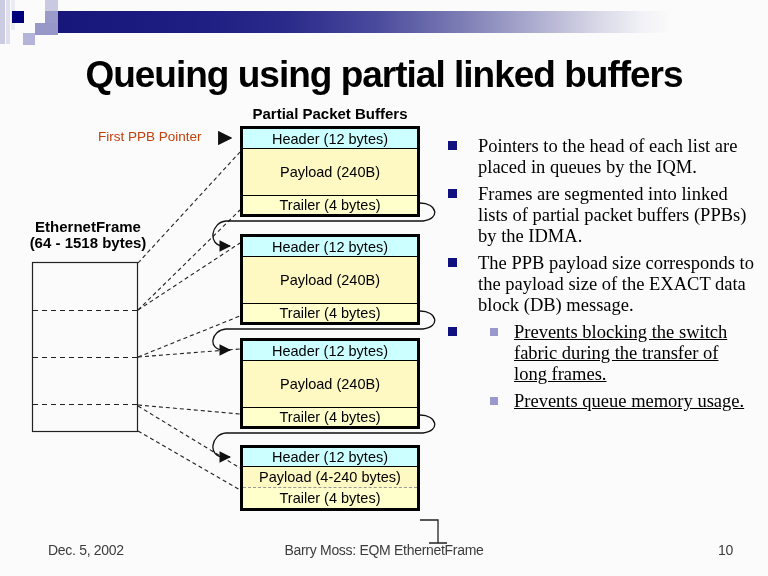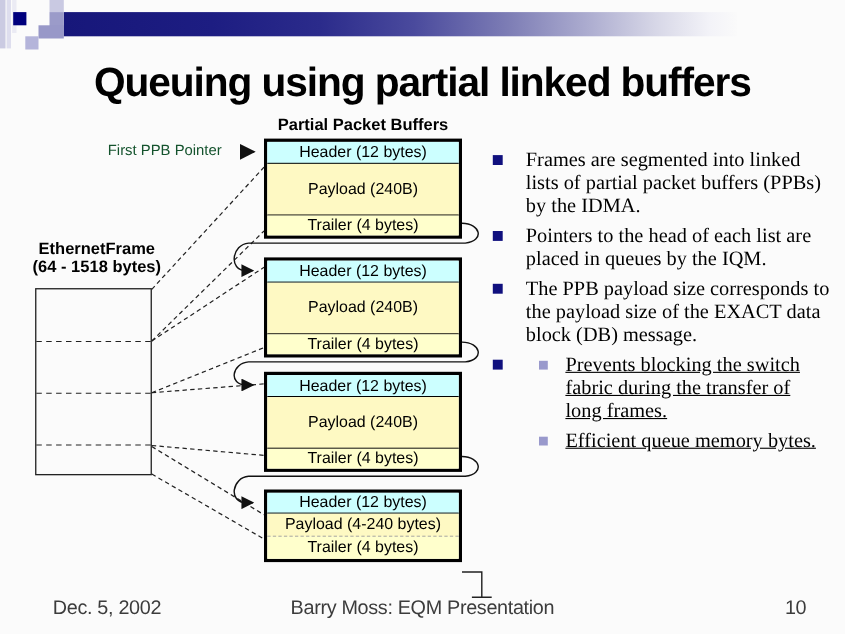--- a/index.html
+++ b/index.html
@@ -13,21 +13,21 @@
                   #7d7db5 66%,#adadd0 78%,#d7d7e7 88%,#f3f3f8 96%,#fafafa 100%);}
   .sq{position:absolute;}
 
   
   .title{position:absolute;left:0;right:0;top:54px;text-align:center;
          font-size:37px;font-weight:bold;color:#000;letter-spacing:-1px;white-space:nowrap;}
 
   
   .ppb-label{position:absolute;left:240px;top:105px;width:180px;text-align:center;
              font-size:15px;font-weight:bold;color:#000;}
-  .ptr-label{position:absolute;left:98px;top:129px;font-size:13.5px;color:#14532d;}
+  .ptr-label{position:absolute;left:98px;top:129px;font-size:13.5px;color:#c2410c;}
   .eth-label{position:absolute;left:18px;top:219px;width:140px;text-align:center;
              font-size:15px;font-weight:bold;line-height:16px;color:#000;}
 
   
   .ppb{position:absolute;left:240px;width:174px;border:3px solid #000;background:#fff;}
   .row{display:flex;align-items:center;justify-content:center;
        font-size:14.5px;color:#000;background:#fef9c3;}
   .hdr{height:19px;background:#ccffff;border-bottom:1px solid #000;}
   .pay{height:46px;border-bottom:1px solid #000;}
   .trl{height:18px;background:#ffffcc;}
@@ -43,21 +43,21 @@
   .bullets{position:absolute;left:445px;top:136px;width:316px;
            font-family:"Liberation Serif",serif;font-size:18.5px;line-height:21px;color:#000;}
   .b{position:relative;margin-bottom:6px;}
   .l1{padding-left:33px;width:283px;}
   .l2{margin-left:42px;padding-left:27px;width:241px;text-decoration:underline;}
   .mk{position:absolute;left:3px;top:5px;width:9px;height:9px;background:#10107e;}
   .l2 .mk{width:8px;height:8px;top:6px;background:#9999cc;}
 
   
   .footer{position:absolute;top:542px;left:0;right:0;height:16px;
-          font-size:18px;color:#3c3c3c;letter-spacing:-0.3px;}
+          font-size:14px;color:#3c3c3c;letter-spacing:-0.3px;}
   .f-date{position:absolute;left:48px;}
   .f-center{position:absolute;left:0;right:0;text-align:center;}
   .f-page{position:absolute;right:35px;margin-left:24px;}
 </style>
 </head>
 <body>
 
 <div class="stripe" style="left:0;width:5px;height:44px;background:#cbcbe2;"></div>
 <div class="stripe" style="left:6px;width:4px;height:44px;background:#dedeee;"></div>
 <div class="stripe" style="left:11px;width:4px;height:30px;background:#ebebf4;"></div>
@@ -128,40 +128,40 @@
   <path d="M420 203 C437 203 441 219 423 221 L226 221 C211 222 207 246 224 246 L230 246" stroke="#111" stroke-width="1.3" fill="none" marker-end="url(#ah)"></path>
   <path d="M420 311 C437 311 441 327 423 329 L226 329 C211 330 207 350 224 350 L230 350" stroke="#111" stroke-width="1.3" fill="none" marker-end="url(#ah)"></path>
   <path d="M420 415 C437 415 441 431 423 433 L226 433 C211 434 207 457 224 457 L230 457" stroke="#111" stroke-width="1.3" fill="none" marker-end="url(#ah)"></path>
 
   <path d="M420 520 L438 520 L438 543 M429 543 L447 543" stroke="#222" stroke-width="1.3" fill="none"></path>
 </svg>
 
 <div class="bullets">
   <div class="b l1">
     <span class="mk"></span>
-    <span>Frames are segmented into linked lists of partial packet buffers (PPBs) by the IDMA.</span>
+    <span>Pointers to the head of each list are placed in queues by the IQM.</span>
   </div>
   <div class="b l1">
     <span class="mk"></span>
-    <span>Pointers to the head of each list are placed in queues by the IQM.</span>
+    <span>Frames are segmented into linked lists of partial packet buffers (PPBs) by the IDMA.</span>
   </div>
   <div class="b l1">
     <span class="mk"></span>
     <span>The PPB payload size corresponds to the payload size of the EXACT data block (DB) message.</span>
   </div>
   <div class="b l1">
     <span class="mk"></span>
   </div>
   <div class="b l2">
     <span class="mk"></span>
     <span>Prevents blocking the switch fabric during the transfer of long frames.</span>
   </div>
   <div class="b l2">
     <span class="mk"></span>
-    <span>Efficient queue memory bytes.</span>
+    <span>Prevents queue memory usage.</span>
   </div>
 </div>
 
 <div class="footer">
   <span class="f-date">Dec. 5, 2002</span>
-  <span class="f-center">Barry Moss: EQM Presentation</span>
+  <span class="f-center">Barry Moss: EQM EthernetFrame</span>
   <span class="f-page">10</span>
 </div>
 
 </body></html>

